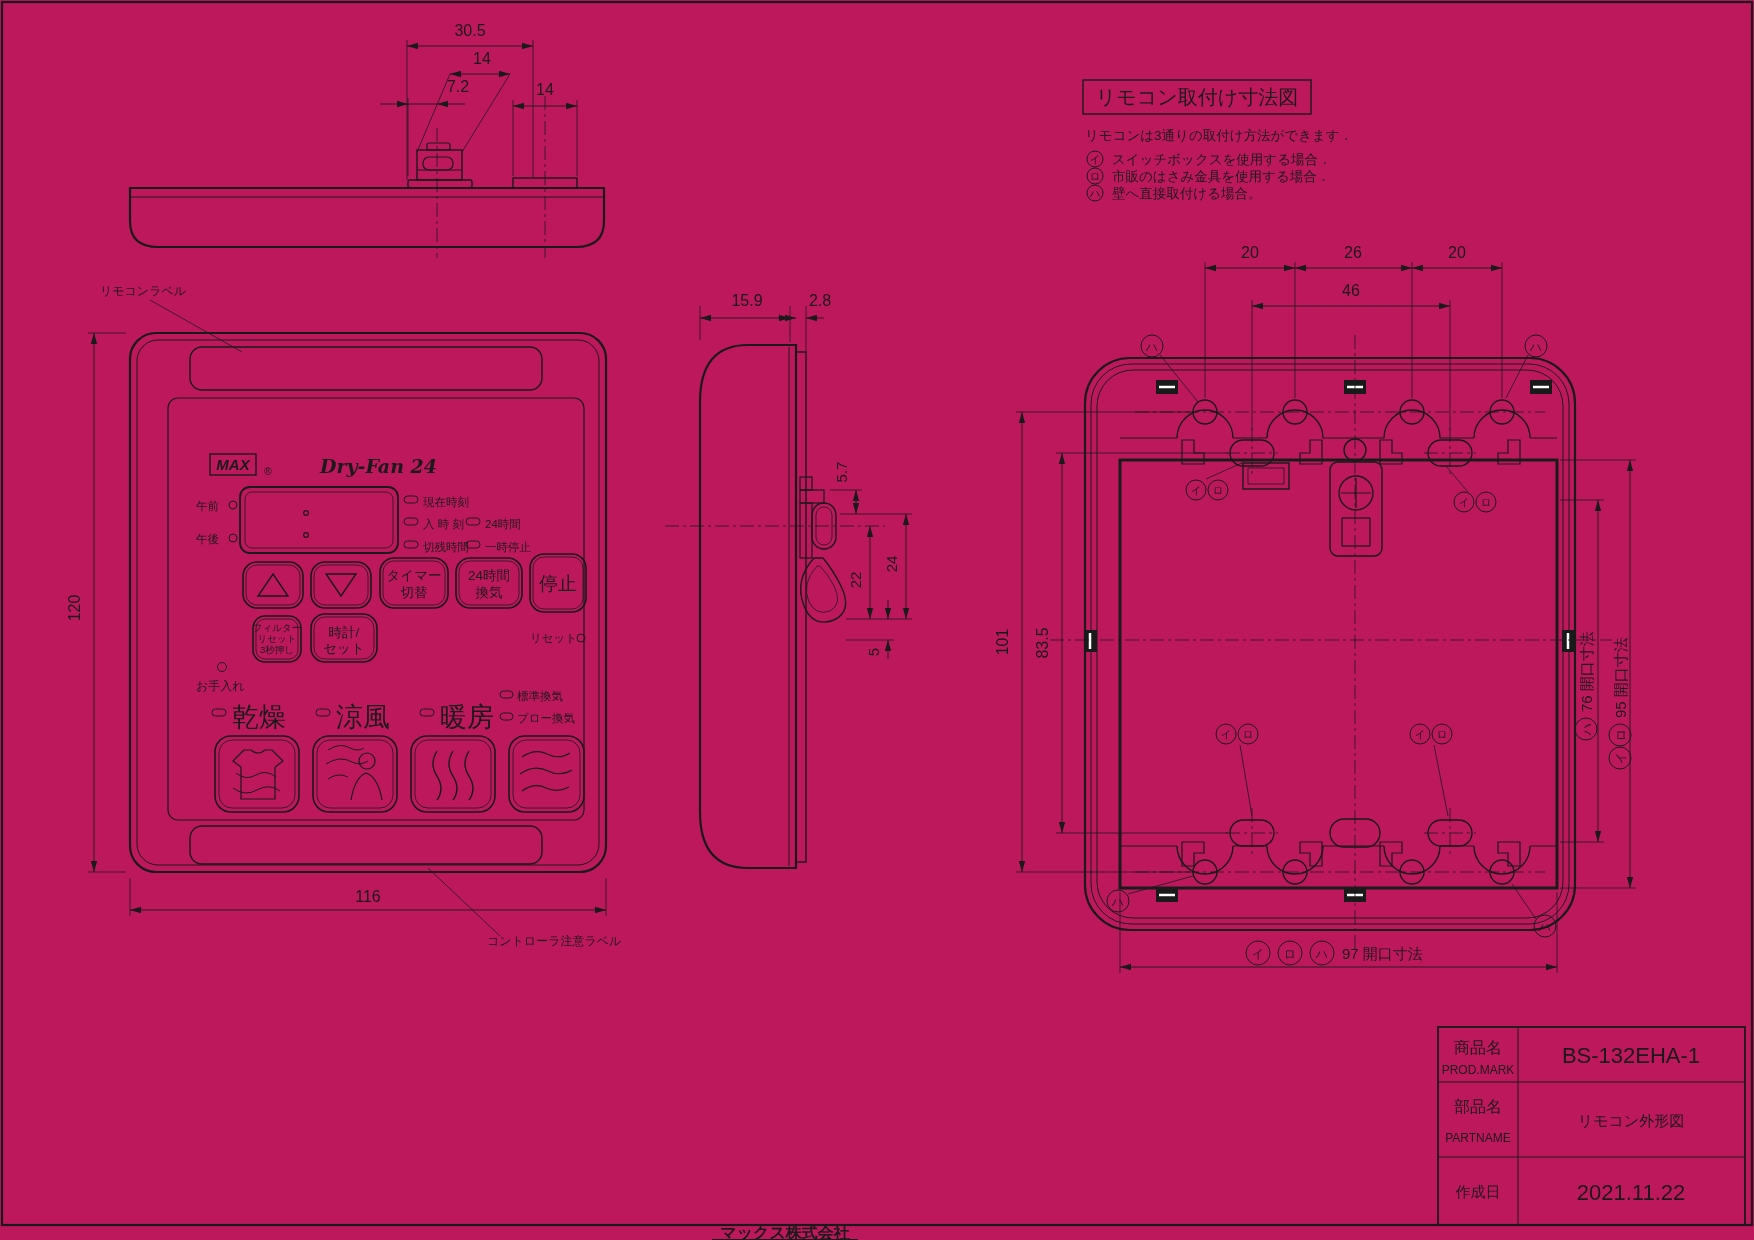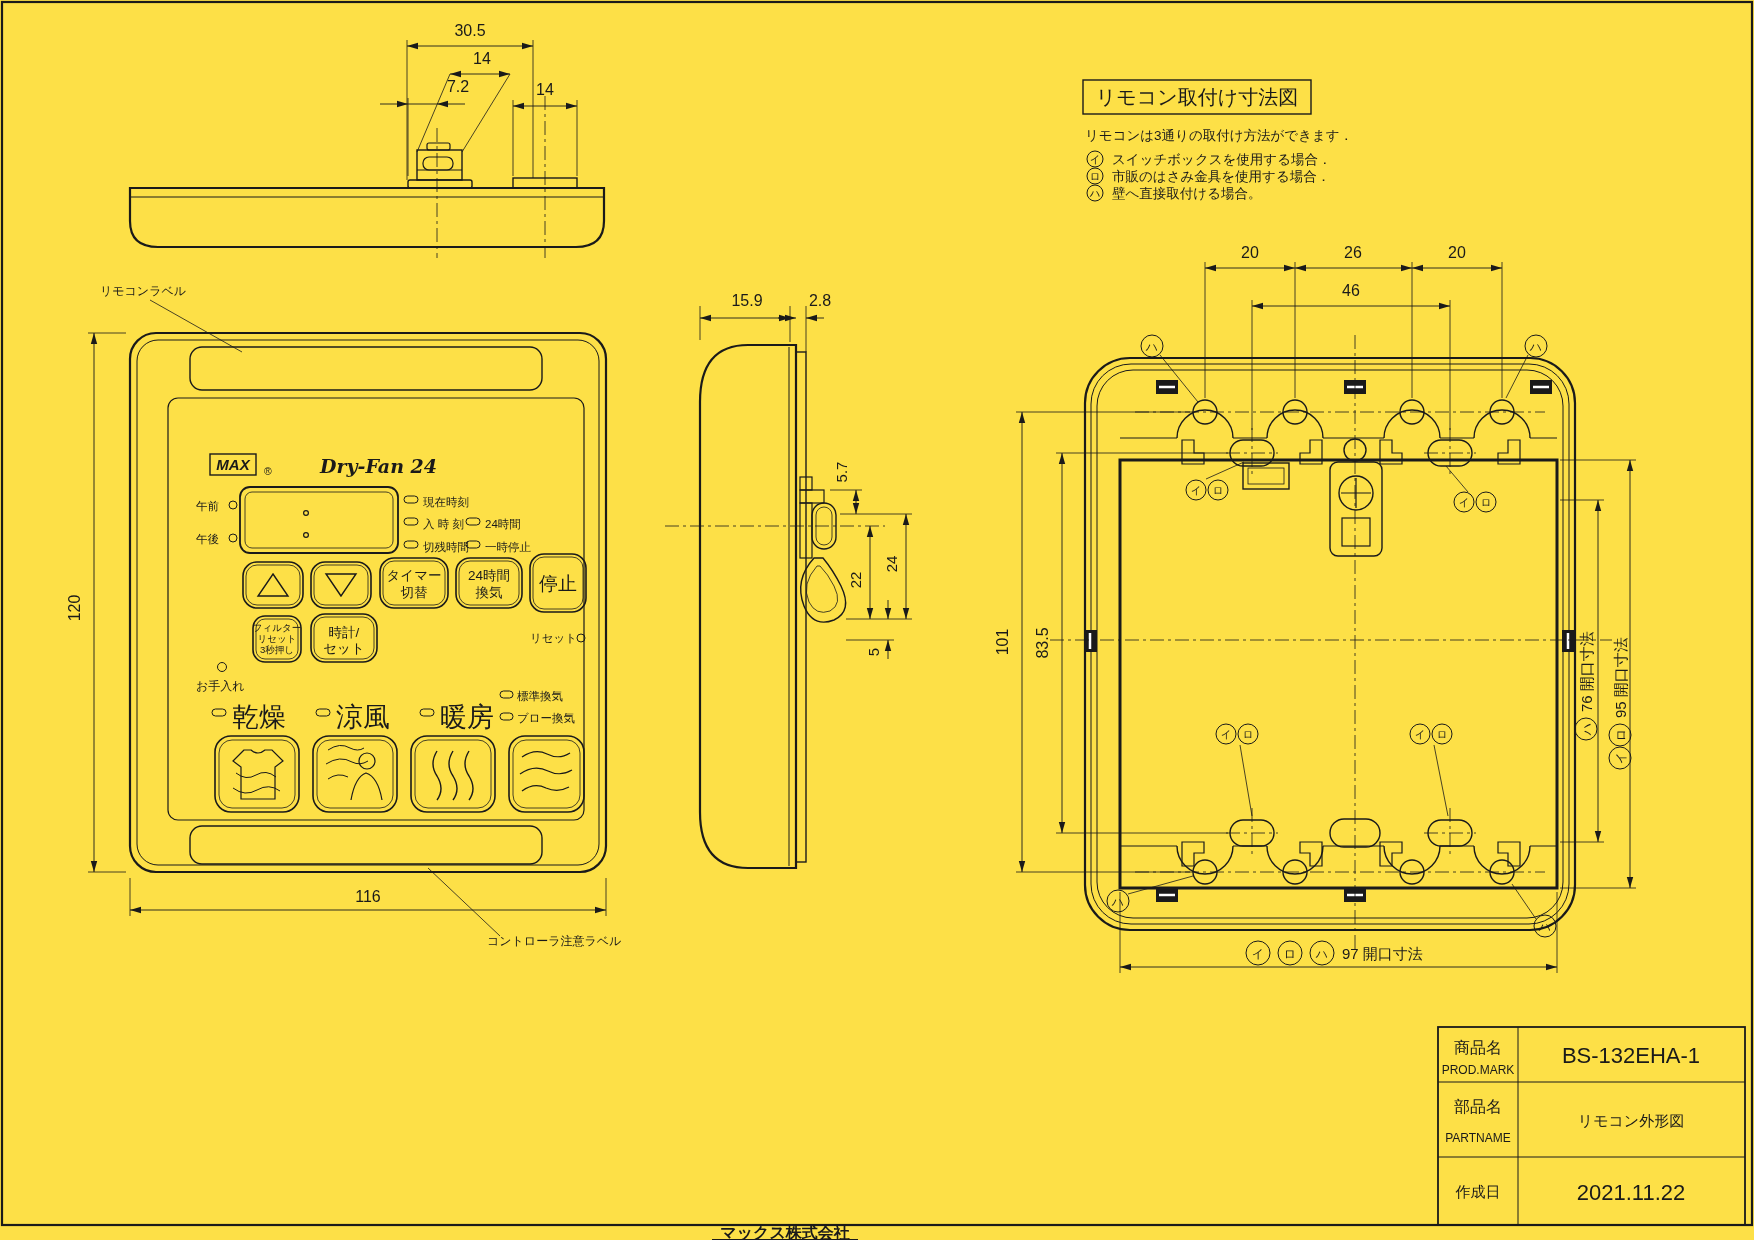--- a/index.html
+++ b/index.html
@@ -1,16 +1,16 @@
 <!DOCTYPE html>
 <html><head>
 <meta charset="utf-8">
 <style>
   html,body{margin:0;padding:0;background:#fff;}
-  .wrap{width:1754px;height:1240px;position:relative;background:#fde047;overflow:hidden;}
+  .wrap{width:1754px;height:1240px;position:relative;background:#be185d;overflow:hidden;}
   svg{display:block;}
   svg text{font-family:"Liberation Sans","DejaVu Sans",sans-serif;fill:#1a1a1a;}
   .tm{text-anchor:middle;}
   .ts{text-anchor:start;}
   .f11{font-size:11.5px;} .f12{font-size:12px;} .f13{font-size:13.5px;} .f15{font-size:15px;}
   .f16{font-size:16px;} .f19{font-size:19px;} .f20{font-size:20px;} .f22{font-size:22px;}
   .f27{font-size:27px;} .f9{font-size:9.5px;} .f10{font-size:10.5px;}
   .bold{font-weight:bold;}
   .ital{font-style:italic;font-weight:bold;font-family:"DejaVu Serif","Liberation Serif",serif;}
   .ln{stroke:#1a1a1a;fill:none;}

